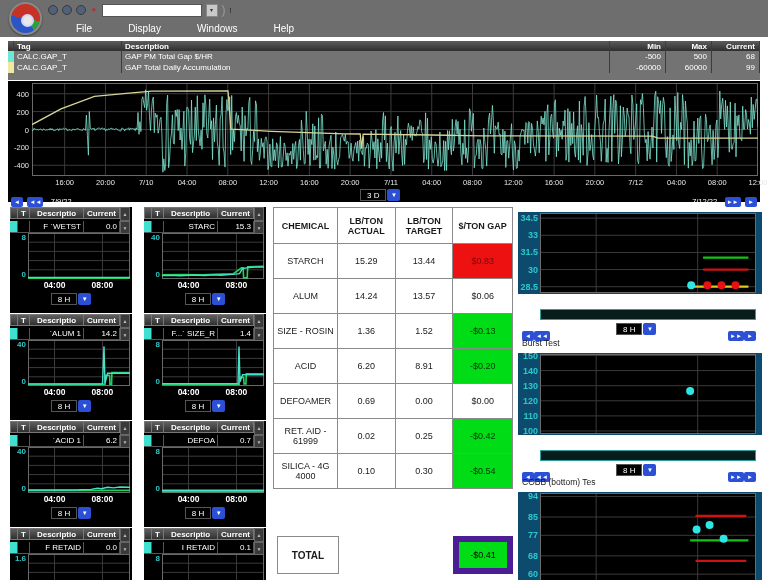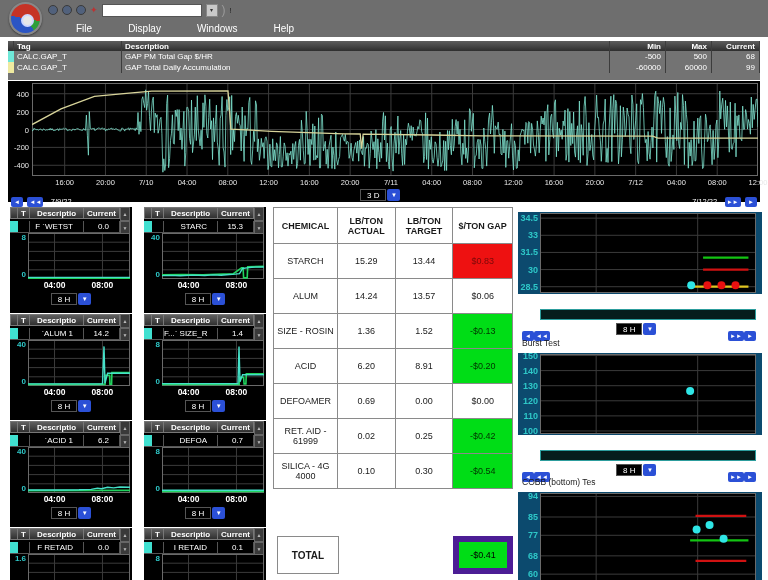--- a/index.html
+++ b/index.html
@@ -51,21 +51,21 @@
             text-align:center; border-radius:2px; margin-left:1px; }
 
   
   #mini-grid { position:absolute; left:10px; top:207px; width:258px; height:373px; }
   .mini-panel { position:absolute; width:122px; height:106px; background:#000; }
   .mp-head { display:grid; grid-template-columns:8px 12px 54px 36px 10px; }
   .mp-hcell { background:linear-gradient(#606060,#303030); color:#fff; font-size:8px; font-weight:bold;
               height:12px; line-height:12px; text-align:center; border:1px solid #777; border-left:none; }
   .mp-hcell:first-child { border-left:1px solid #777; }
   .mp-dcell { background:#000; color:#fff; font-size:8px; height:12px; line-height:12px;
-              text-align:right; padding-right:10px; border:1px solid #555; border-top:none; border-left:none; white-space:nowrap; overflow:hidden; }
+              text-align:right; padding-right:2px; border:1px solid #555; border-top:none; border-left:none; white-space:nowrap; overflow:hidden; }
   .mp-scroll { background:#3a3a3a; color:#bbb; font-size:5px; text-align:center; line-height:12px; border:1px solid #666; }
   .mp-chart { position:absolute; left:0; top:26px; width:122px; height:46px; }
   .mp-ylab { position:absolute; color:#2ec8c8; font-size:8px; font-weight:bold; width:16px; text-align:right; }
   .mp-xrow { position:absolute; left:0; top:73px; width:122px; height:11px; }
   .mp-xlab { position:absolute; color:#fff; font-size:8.5px; font-weight:bold; width:26px; text-align:center; }
   .mp-ddrow { position:absolute; left:0; top:86px; width:122px; display:flex; justify-content:center; }
 
   
   #chem-table { position:absolute; left:273px; top:207px; width:240px; border-collapse:collapse; }
   #chem-table th, #chem-table td { border:1px solid #8a8a8a; font-size:9px; text-align:center;

